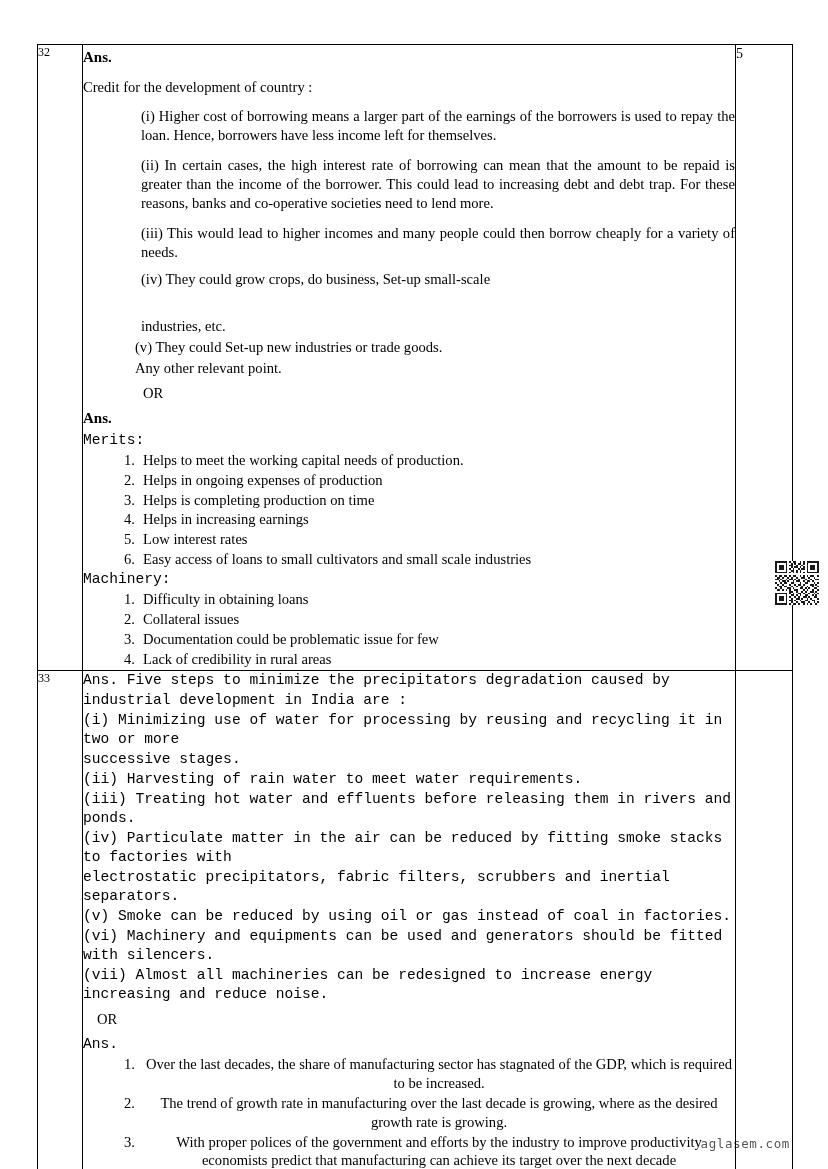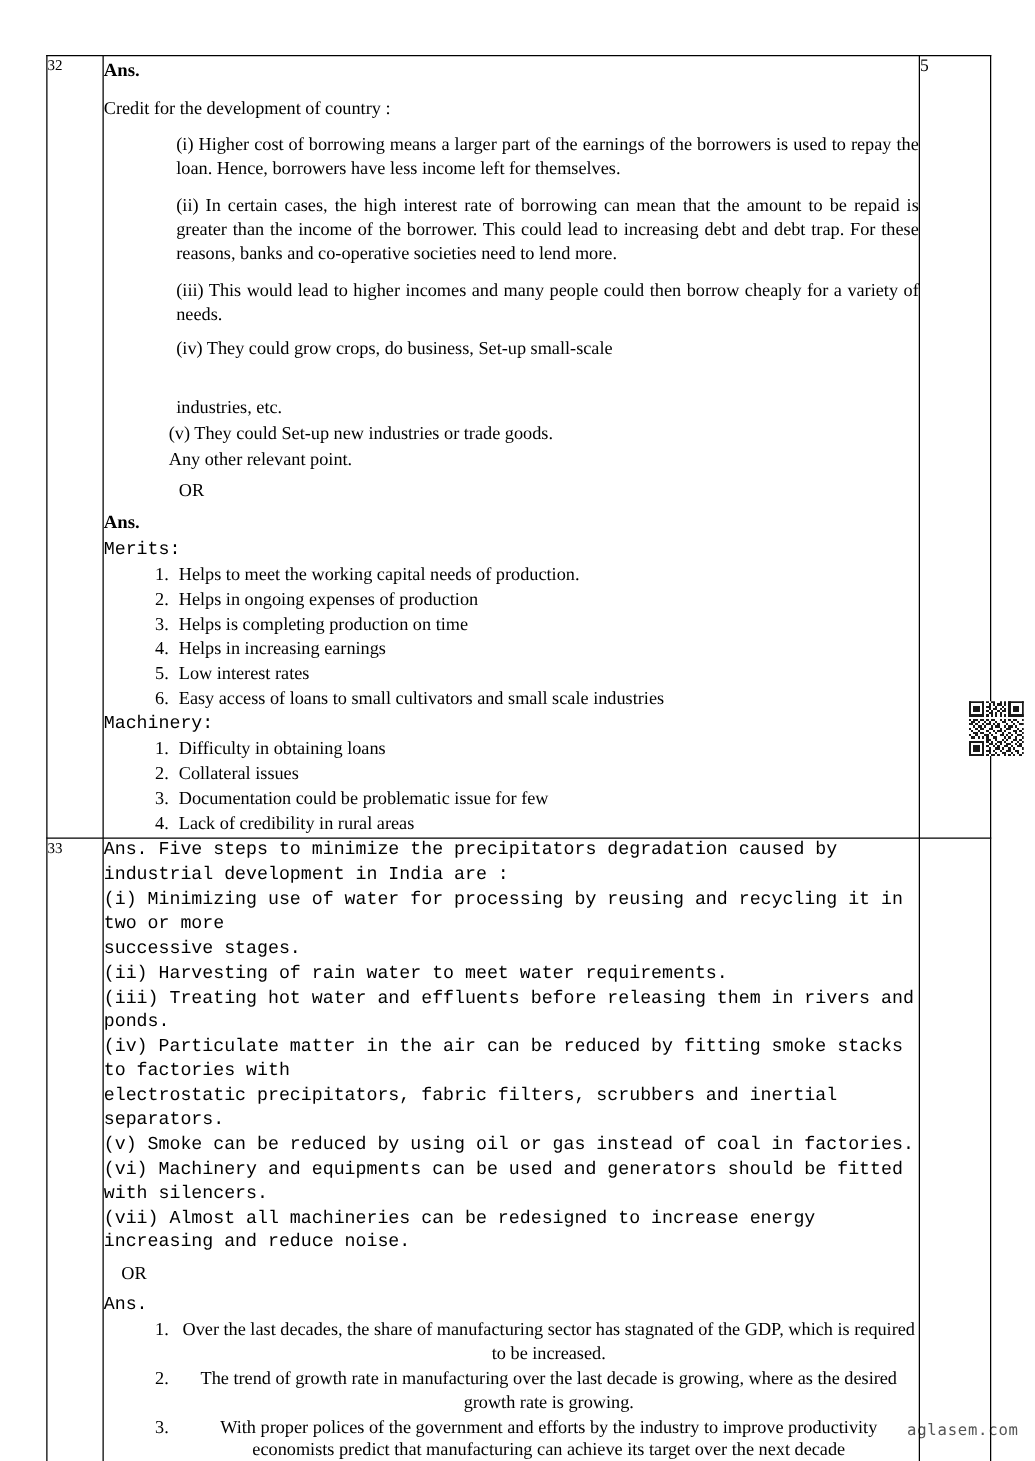--- a/index.html
+++ b/index.html
@@ -34,21 +34,21 @@
     font-size: 12.5px;
     letter-spacing: 0.6px;
     color: #a33a3a;
     white-space: nowrap;
     user-select: none;
   }
 
   
   .corner-watermark {
     position: absolute;
-    right: 13px;
+    right: 38px;
     bottom: 18px;
     font-family: "DejaVu Sans Mono", "Liberation Mono", monospace;
     font-size: 12.5px;
     letter-spacing: 0.6px;
     color: #555555;
     white-space: nowrap;
     user-select: none;
   }
 
   

